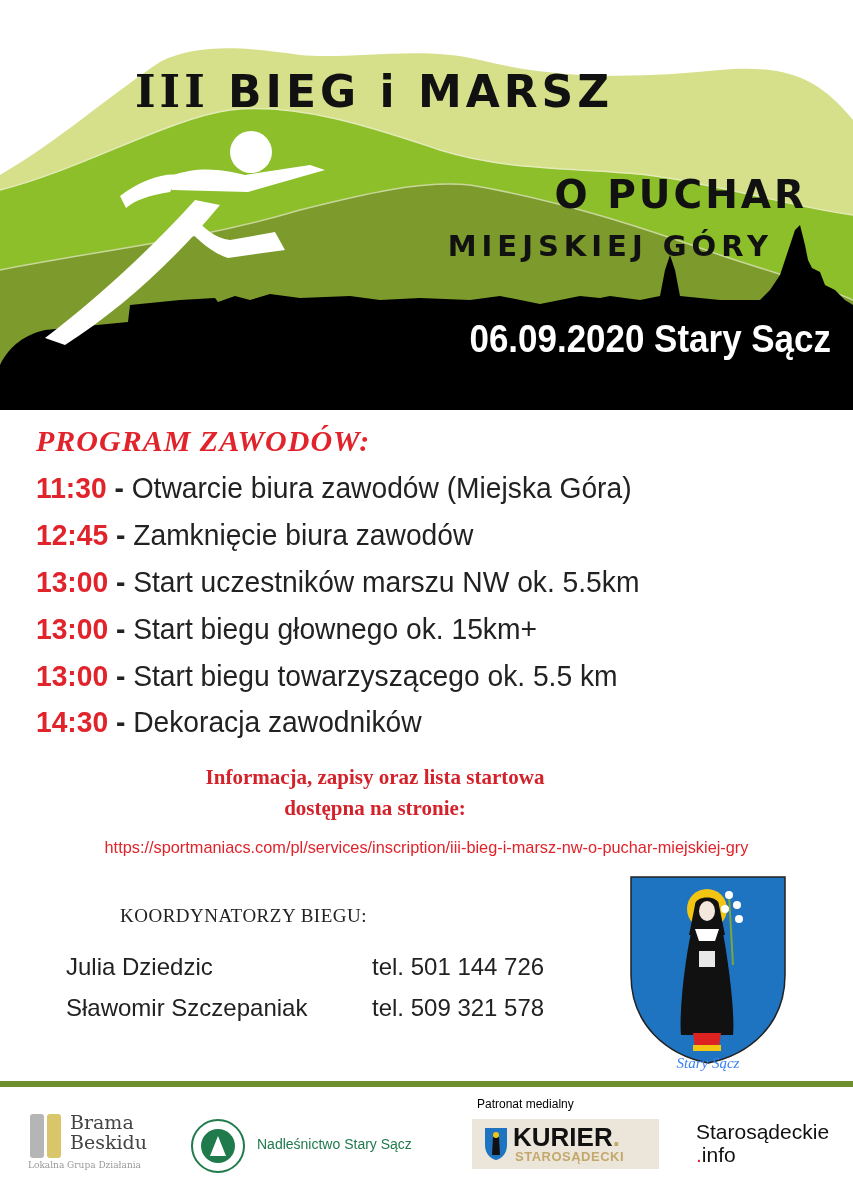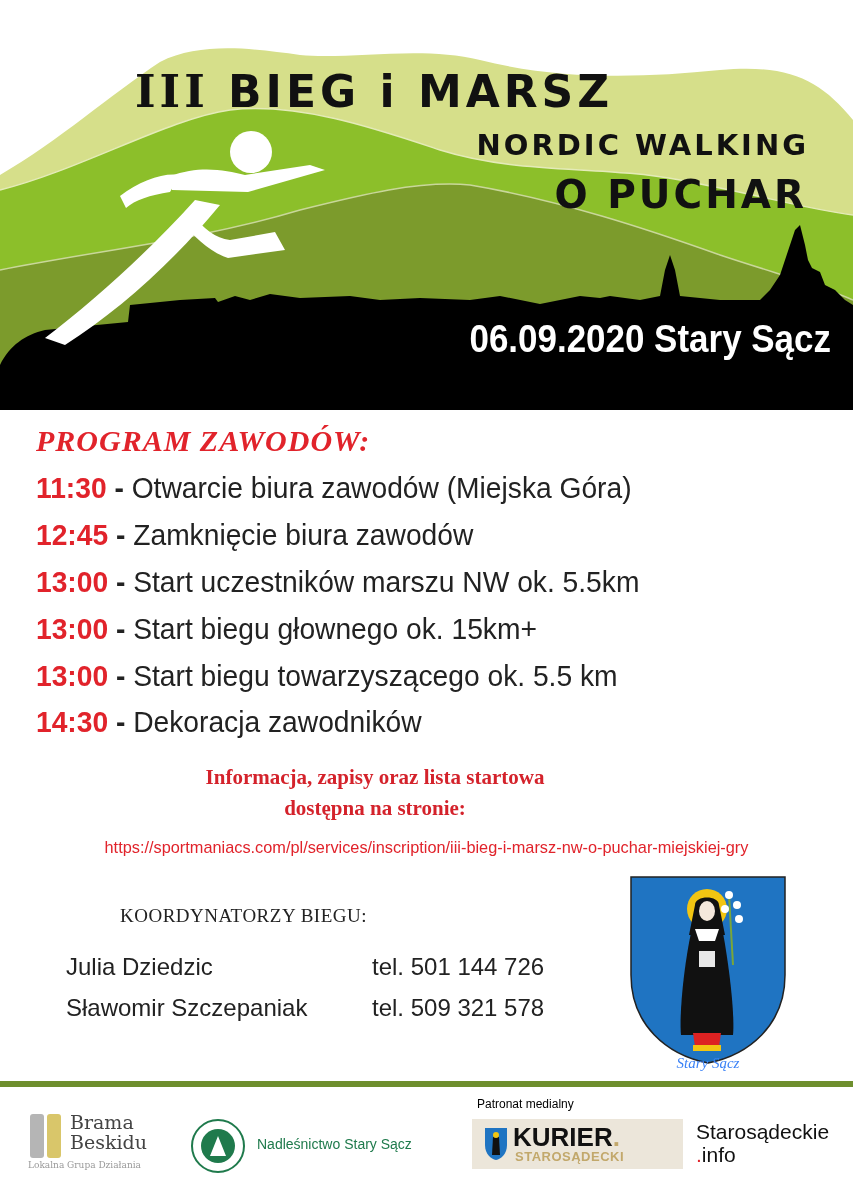--- a/index.html
+++ b/index.html
@@ -38,21 +38,21 @@
 
   
   #footer-rule { left: 0; top: 1081px; width: 853px; height: 6px; background: #6e8f2e; }
   #patronat-label { left: 477px; top: 1097px; font-size: 12px; color: #000000; }
   #brama { left: 28px; top: 1112px; width: 140px; height: 60px; }
   #brama-mark { position: absolute; left: 0; top: 2px; width: 36px; height: 44px; }
   #brama-text { position: absolute; left: 42px; top: 0; font-family: "DejaVu Serif", serif; font-size: 19px; line-height: 20px; color: #444; }
   #brama-sub { position: absolute; left: 0; top: 48px; font-family: "DejaVu Serif", serif; font-size: 9px; color: #999; white-space: nowrap; }
   #lasy { left: 190px; top: 1118px; width: 56px; height: 56px; }
   #lasy-label { left: 257px; top: 1136px; font-size: 14px; color: #1f7a4c; }
-  #kurier { left: 472px; top: 1119px; width: 187px; height: 50px; background: #ece6da; padding-left: 24px; }
+  #kurier { left: 472px; top: 1119px; width: 187px; height: 50px; background: #ece6da; }
   #kurier-title { position: absolute; left: 41px; top: 3px; font-family: "Liberation Sans", sans-serif; font-weight: bold; font-size: 26px; color: #111; letter-spacing: 0; }
   #kurier-dot { color: #c2a86b; }
   #kurier-sub { position: absolute; left: 43px; top: 30px; font-weight: bold; font-size: 13px; color: #c2a86b; letter-spacing: 0.5px; }
   #kurier-shield { position: absolute; left: 12px; top: 8px; width: 24px; height: 34px; }
   #staro { left: 672px; top: 1120px; font-size: 21px; color: #111; line-height: 23px; margin-left: 24px; }
   #staro .dot { color: #e1232b; }
 </style>
 </head>
 <body>
 
@@ -72,22 +72,22 @@
 
     <g fill="#ffffff" stroke="#ffffff">
       <circle cx="251" cy="152" r="21" stroke="none"></circle>
       <path d="M45,338 C95,300 150,250 195,200 L220,205 C175,260 120,310 65,345 Z" stroke="none"></path>
       <path d="M170,176 C200,165 225,170 245,175 L310,165 L325,170 L248,192 L172,190 Z" stroke="none"></path>
       <path d="M120,196 C140,180 165,172 180,175 L170,192 C150,195 135,200 126,208 Z" stroke="none"></path>
       <path d="M190,212 C205,230 215,238 230,240 L275,232 L285,250 L228,258 C210,252 195,238 182,222 Z" stroke="none"></path>
     </g>
   </svg>
   <div id="t1" class="title-line"><span class="roman">III</span> <span>BIEG i MARSZ</span></div>
-  <div id="t2" class="title-line">NORDIC WALKING</div>
   <div id="t3" class="title-line">O PUCHAR</div>
+  <div id="t4" class="title-line">MIEJSKIEJ GÓRY</div>
   <div id="date" class="title-line">06.09.2020 Stary Sącz</div>
 </div>
 
 <div id="program-title" class="abs">PROGRAM ZAWODÓW:</div>
 
 <div class="prog-row" style="top:471px">
   <span class="time">11:30</span>
   <span class="dash">-</span>
   <span>Otwarcie biura zawodów (Miejska Góra)</span>
 </div>

